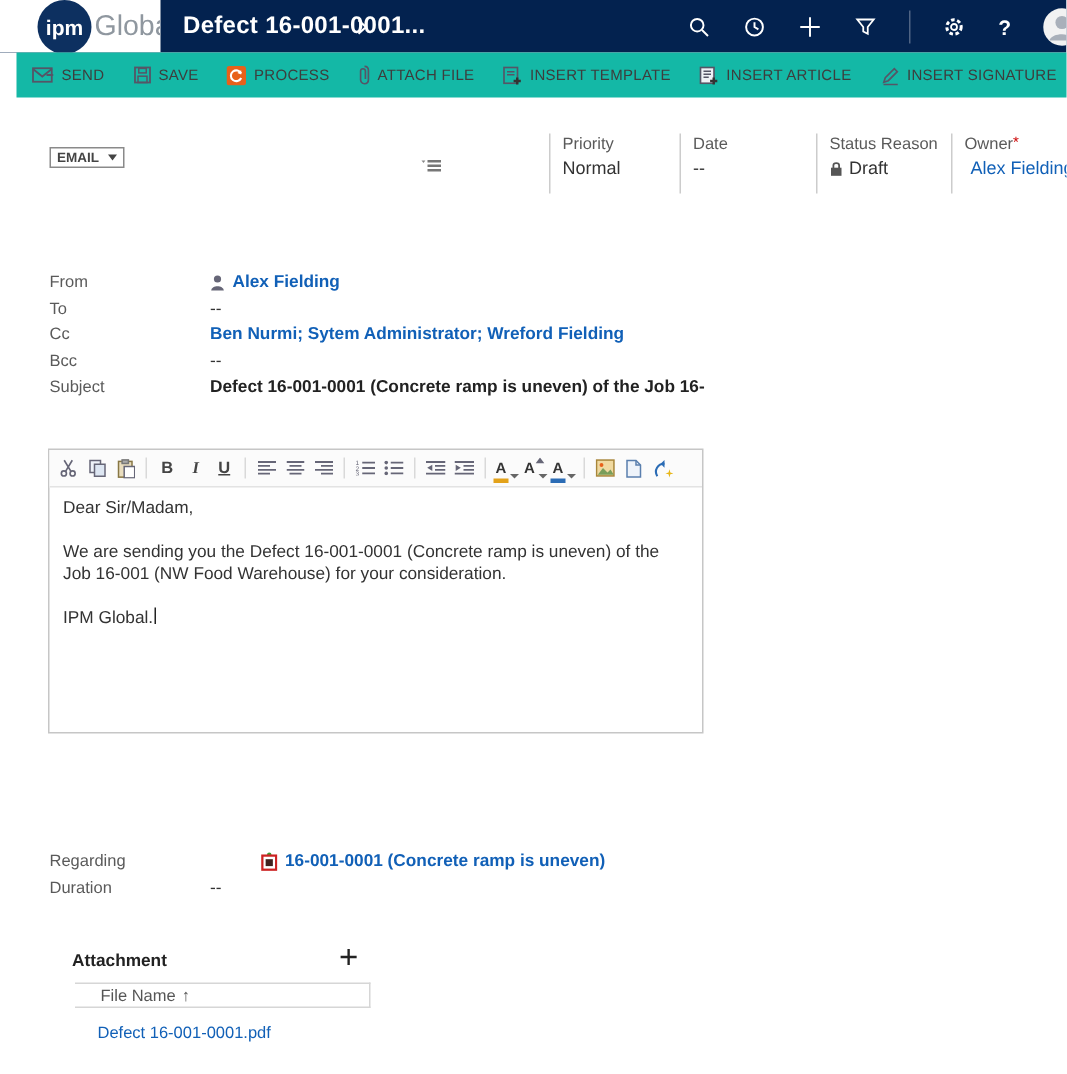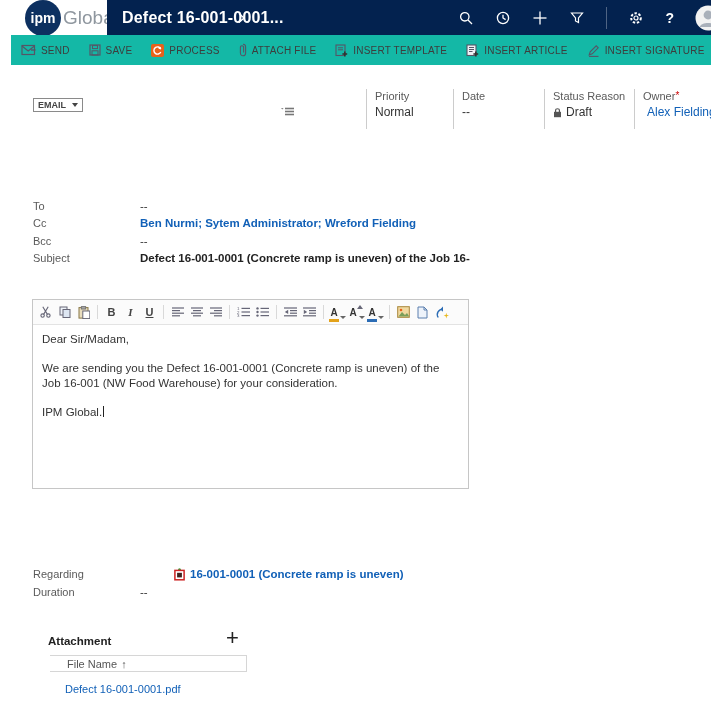--- a/index.html
+++ b/index.html
@@ -241,20 +241,30 @@
     </div>
     <div class="hf-value">
       <svg width="10" height="11" viewBox="0 0 10 11">
           <circle cx="5" cy="3" r="2.4" fill="#777"></circle>
           <path d="M0.8 10.6 C1.2 6.9 8.8 6.9 9.2 10.6 Z" fill="#777"></path>
         </svg>
       <span class="link">Alex Fielding</span>
     </div>
   </div>
 
+  <div class="frow" style="top:180px;">
+    <div class="flabel">From</div>
+    <div class="fvalue">
+      <svg width="10" height="11" viewBox="0 0 10 11">
+          <circle cx="5" cy="3" r="2.4" fill="#667"></circle>
+          <path d="M0.8 10.6 C1.2 6.9 8.8 6.9 9.2 10.6 Z" fill="#667"></path>
+        </svg>
+      <span class="blink">Alex Fielding</span>
+    </div>
+  </div>
   <div class="frow" style="top:198px;">
     <div class="flabel">To</div>
     <div class="fvalue">
         <span>--</span>
       </div>
   </div>
   <div class="frow" style="top:215px;">
     <div class="flabel">Cc</div>
     <div class="fvalue">
         <span class="blink">Ben Nurmi; Sytem Administrator; Wreford Fielding</span>

